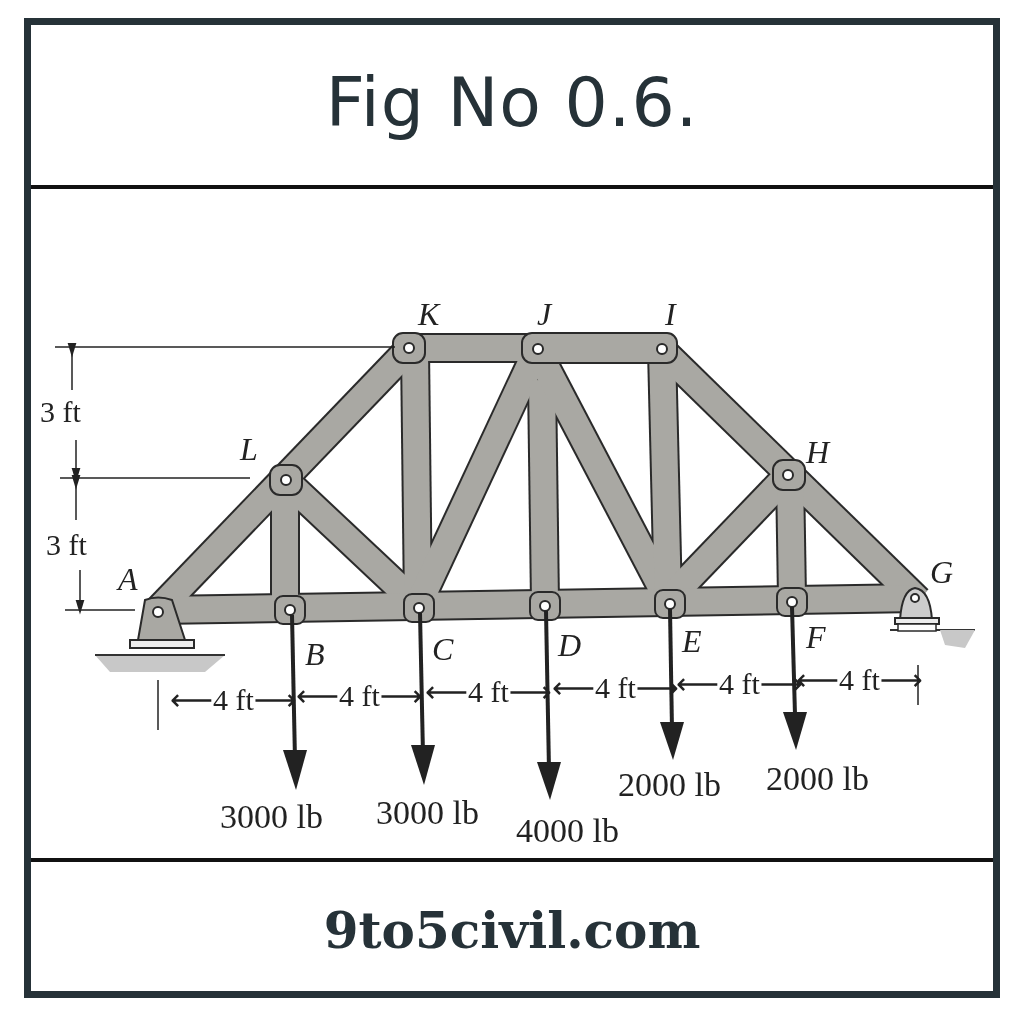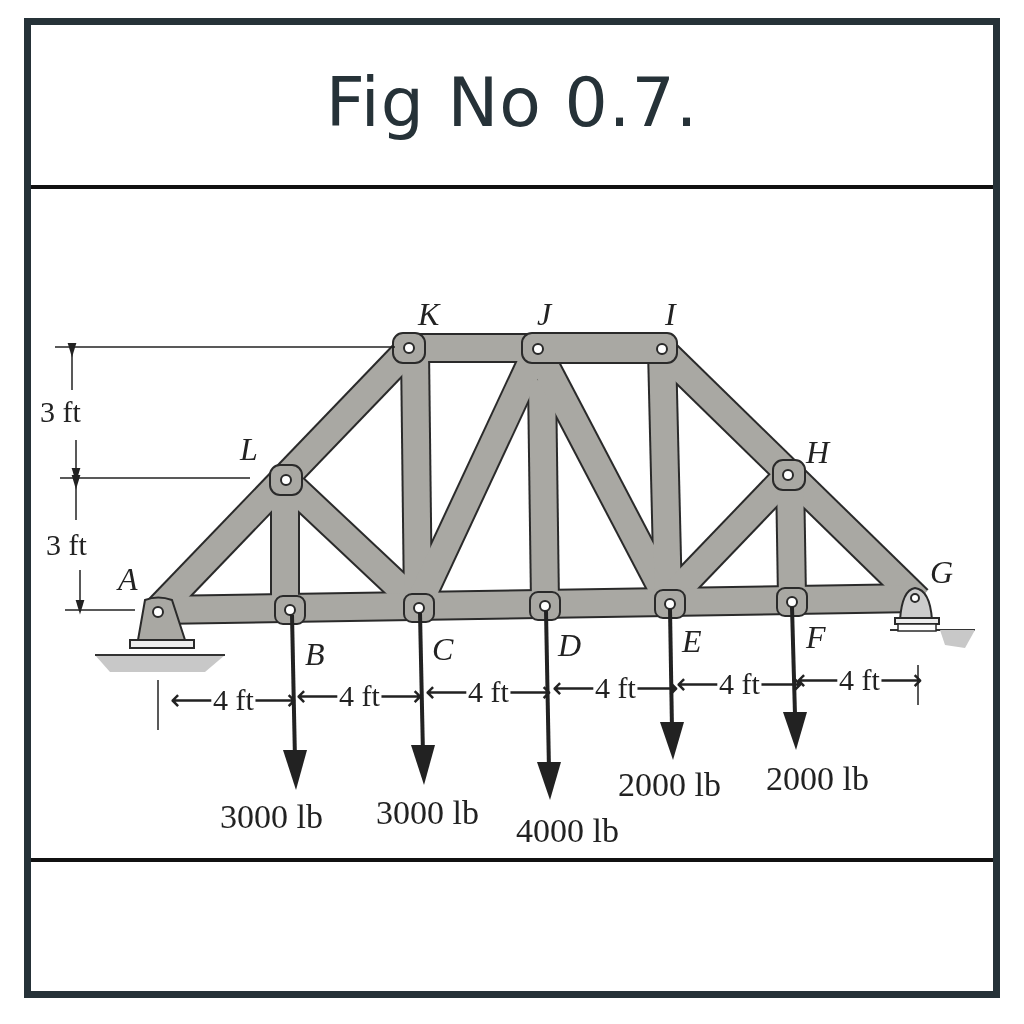--- a/index.html
+++ b/index.html
@@ -14,23 +14,24 @@
             font-family:"DejaVu Serif", serif; font-weight:bold; font-size:50px; color:#263238; }
   svg.truss { position:absolute; left:0; top:0; }
   .lbl { font-family:"Liberation Serif", serif; font-style:italic; font-size:32px; fill:#222; }
   .dim { font-family:"Liberation Serif", serif; font-size:30px; fill:#222; }
   .load { font-family:"Liberation Serif", serif; font-size:34px; fill:#222; }
 </style>
 </head>
 <body>
 
 <div class="frame">
-  <div class="title">Fig No 0.7.</div>
+  <div class="title">Fig No 0.6.</div>
   <div class="divider d1"></div>
   <div class="divider d2"></div>
+  <div class="footer">9to5civil.com</div>
 </div>
 
 <svg class="truss" width="1024" height="1024" viewBox="0 0 1024 1024">
   <defs>
     <marker id="ah" markerWidth="10" markerHeight="10" refX="5" refY="5" orient="auto">
       <path d="M0,2 L10,5 L0,8 Z" fill="#222"></path>
     </marker>
   </defs>
 
   <g>

